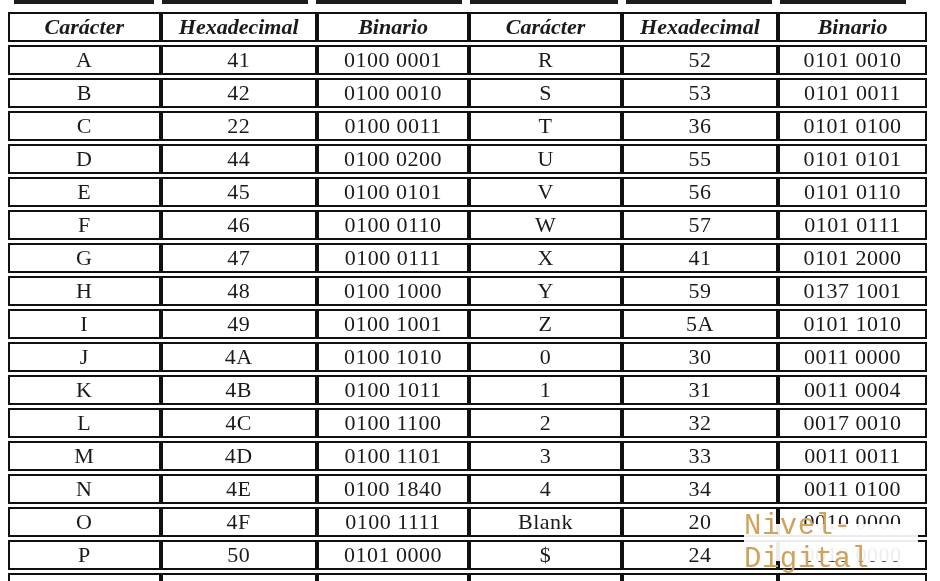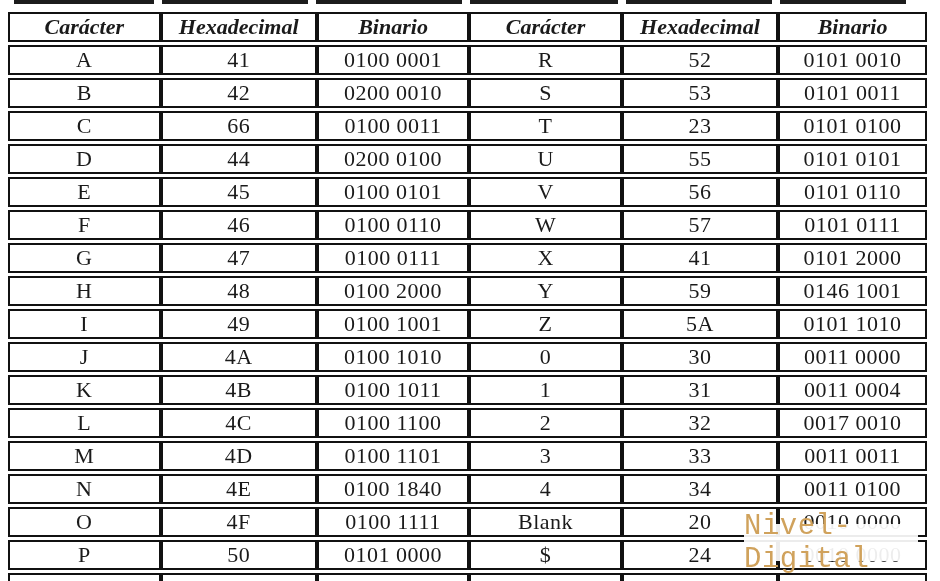--- a/index.html
+++ b/index.html
@@ -57,37 +57,37 @@
           <td>A</td>
           <td>41</td>
           <td>0100 0001</td>
           <td>R</td>
           <td>52</td>
           <td>0101 0010</td>
         </tr>
         <tr>
           <td>B</td>
           <td>42</td>
-          <td>0200 0010</td>
+          <td>0100 0010</td>
           <td>S</td>
           <td>53</td>
           <td>0101 0011</td>
         </tr>
         <tr>
           <td>C</td>
-          <td>66</td>
+          <td>22</td>
           <td>0100 0011</td>
           <td>T</td>
-          <td>23</td>
+          <td>36</td>
           <td>0101 0100</td>
         </tr>
         <tr>
           <td>D</td>
           <td>44</td>
-          <td>0200 0100</td>
+          <td>0100 0200</td>
           <td>U</td>
           <td>55</td>
           <td>0101 0101</td>
         </tr>
         <tr>
           <td>E</td>
           <td>45</td>
           <td>0100 0101</td>
           <td>V</td>
           <td>56</td>
@@ -105,24 +105,24 @@
           <td>G</td>
           <td>47</td>
           <td>0100 0111</td>
           <td>X</td>
           <td>41</td>
           <td>0101 2000</td>
         </tr>
         <tr>
           <td>H</td>
           <td>48</td>
-          <td>0100 2000</td>
+          <td>0100 1000</td>
           <td>Y</td>
           <td>59</td>
-          <td>0146 1001</td>
+          <td>0137 1001</td>
         </tr>
         <tr>
           <td>I</td>
           <td>49</td>
           <td>0100 1001</td>
           <td>Z</td>
           <td>5A</td>
           <td>0101 1010</td>
         </tr>
         <tr>

